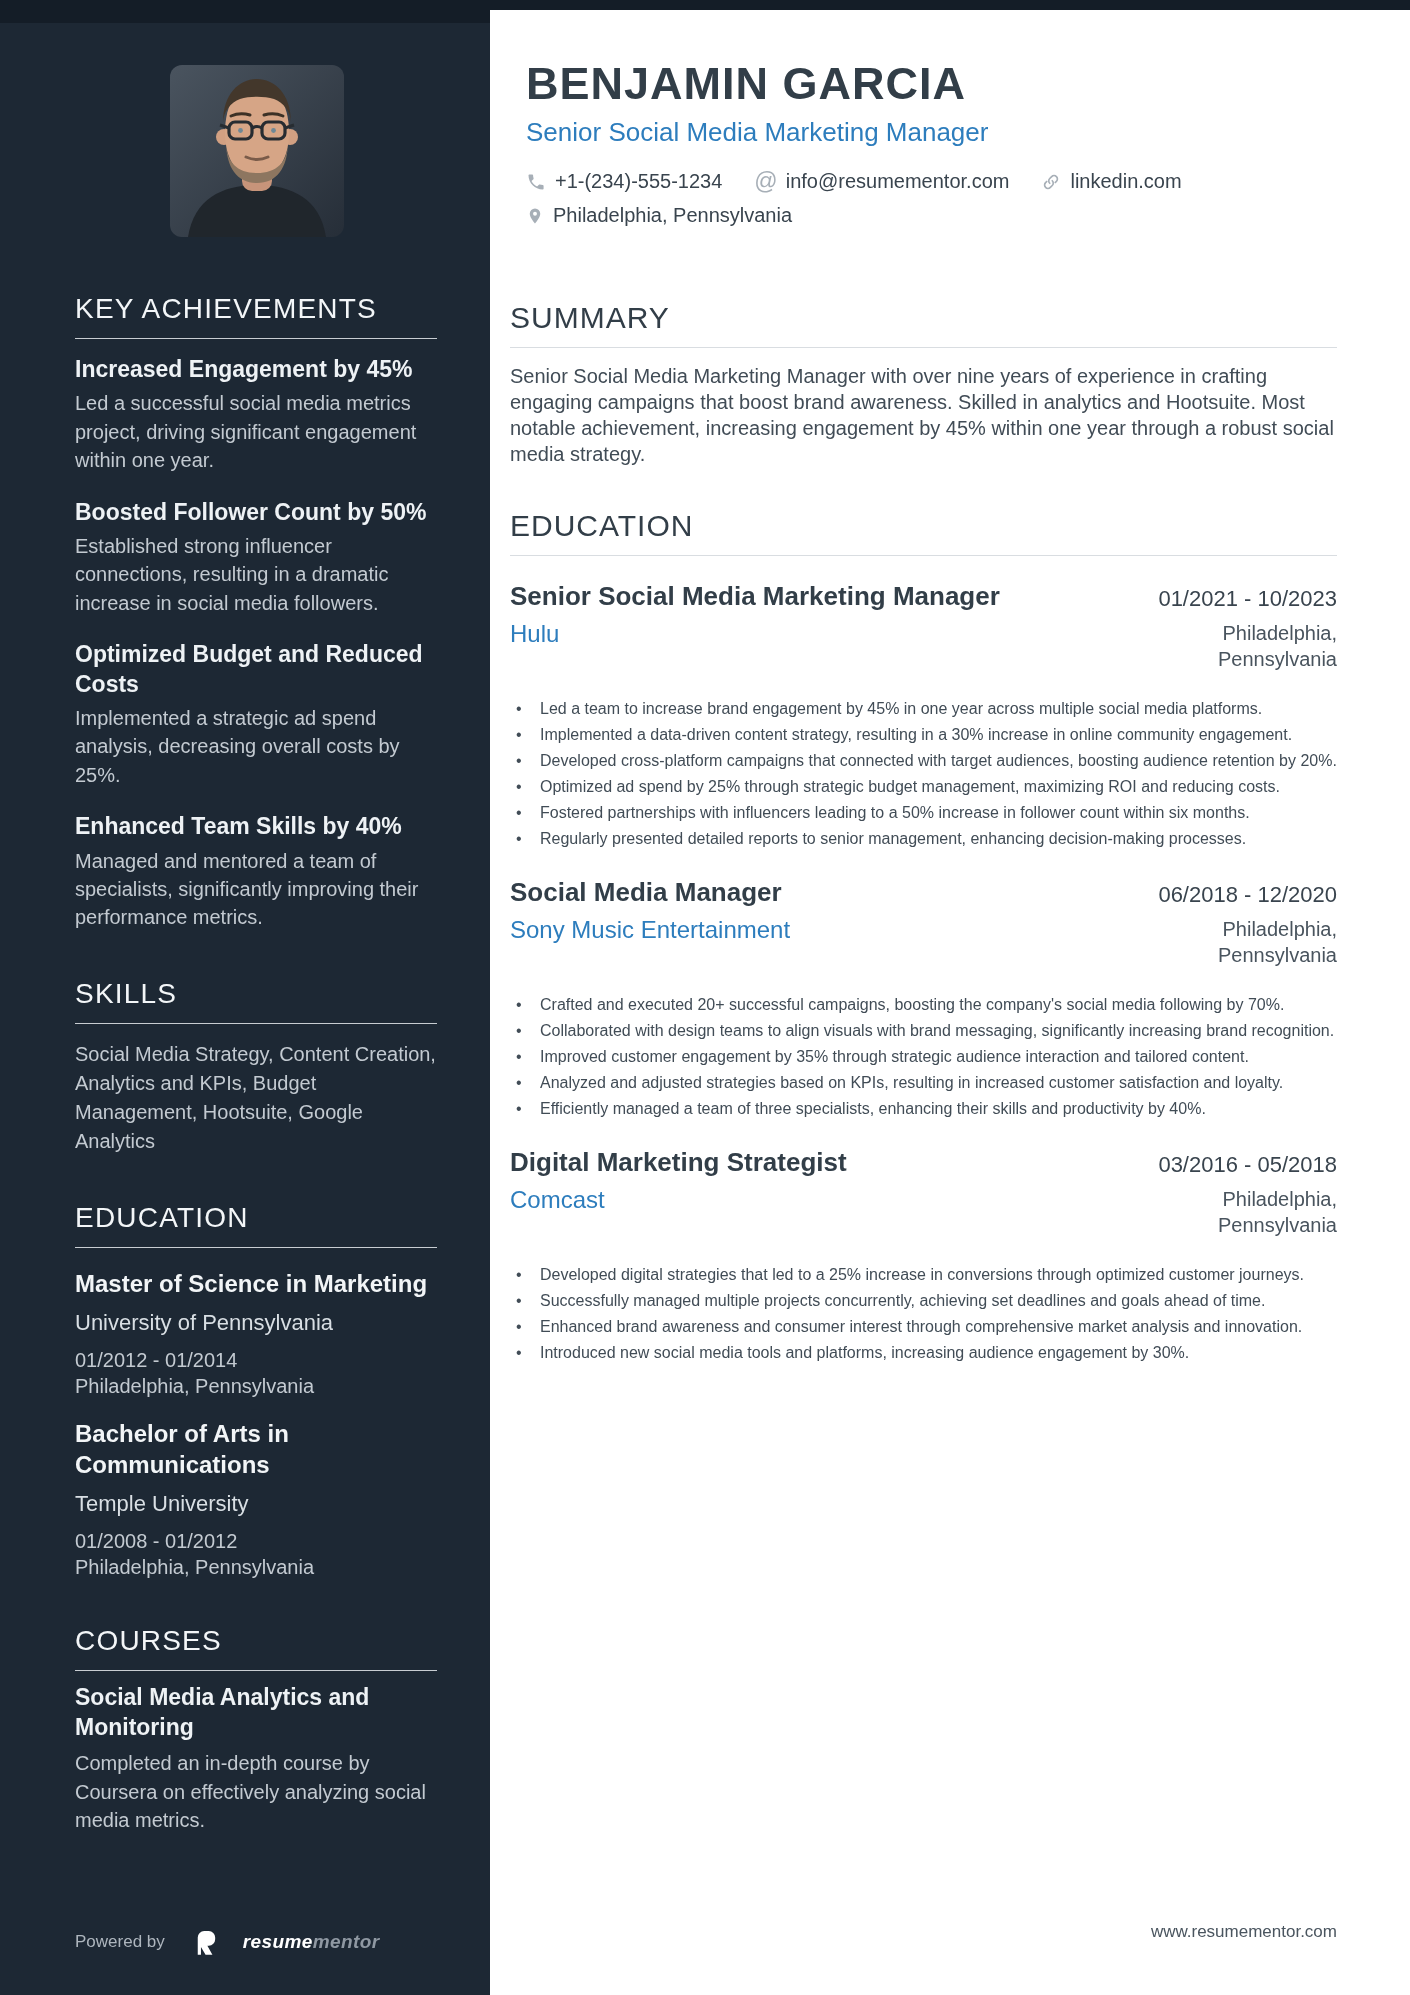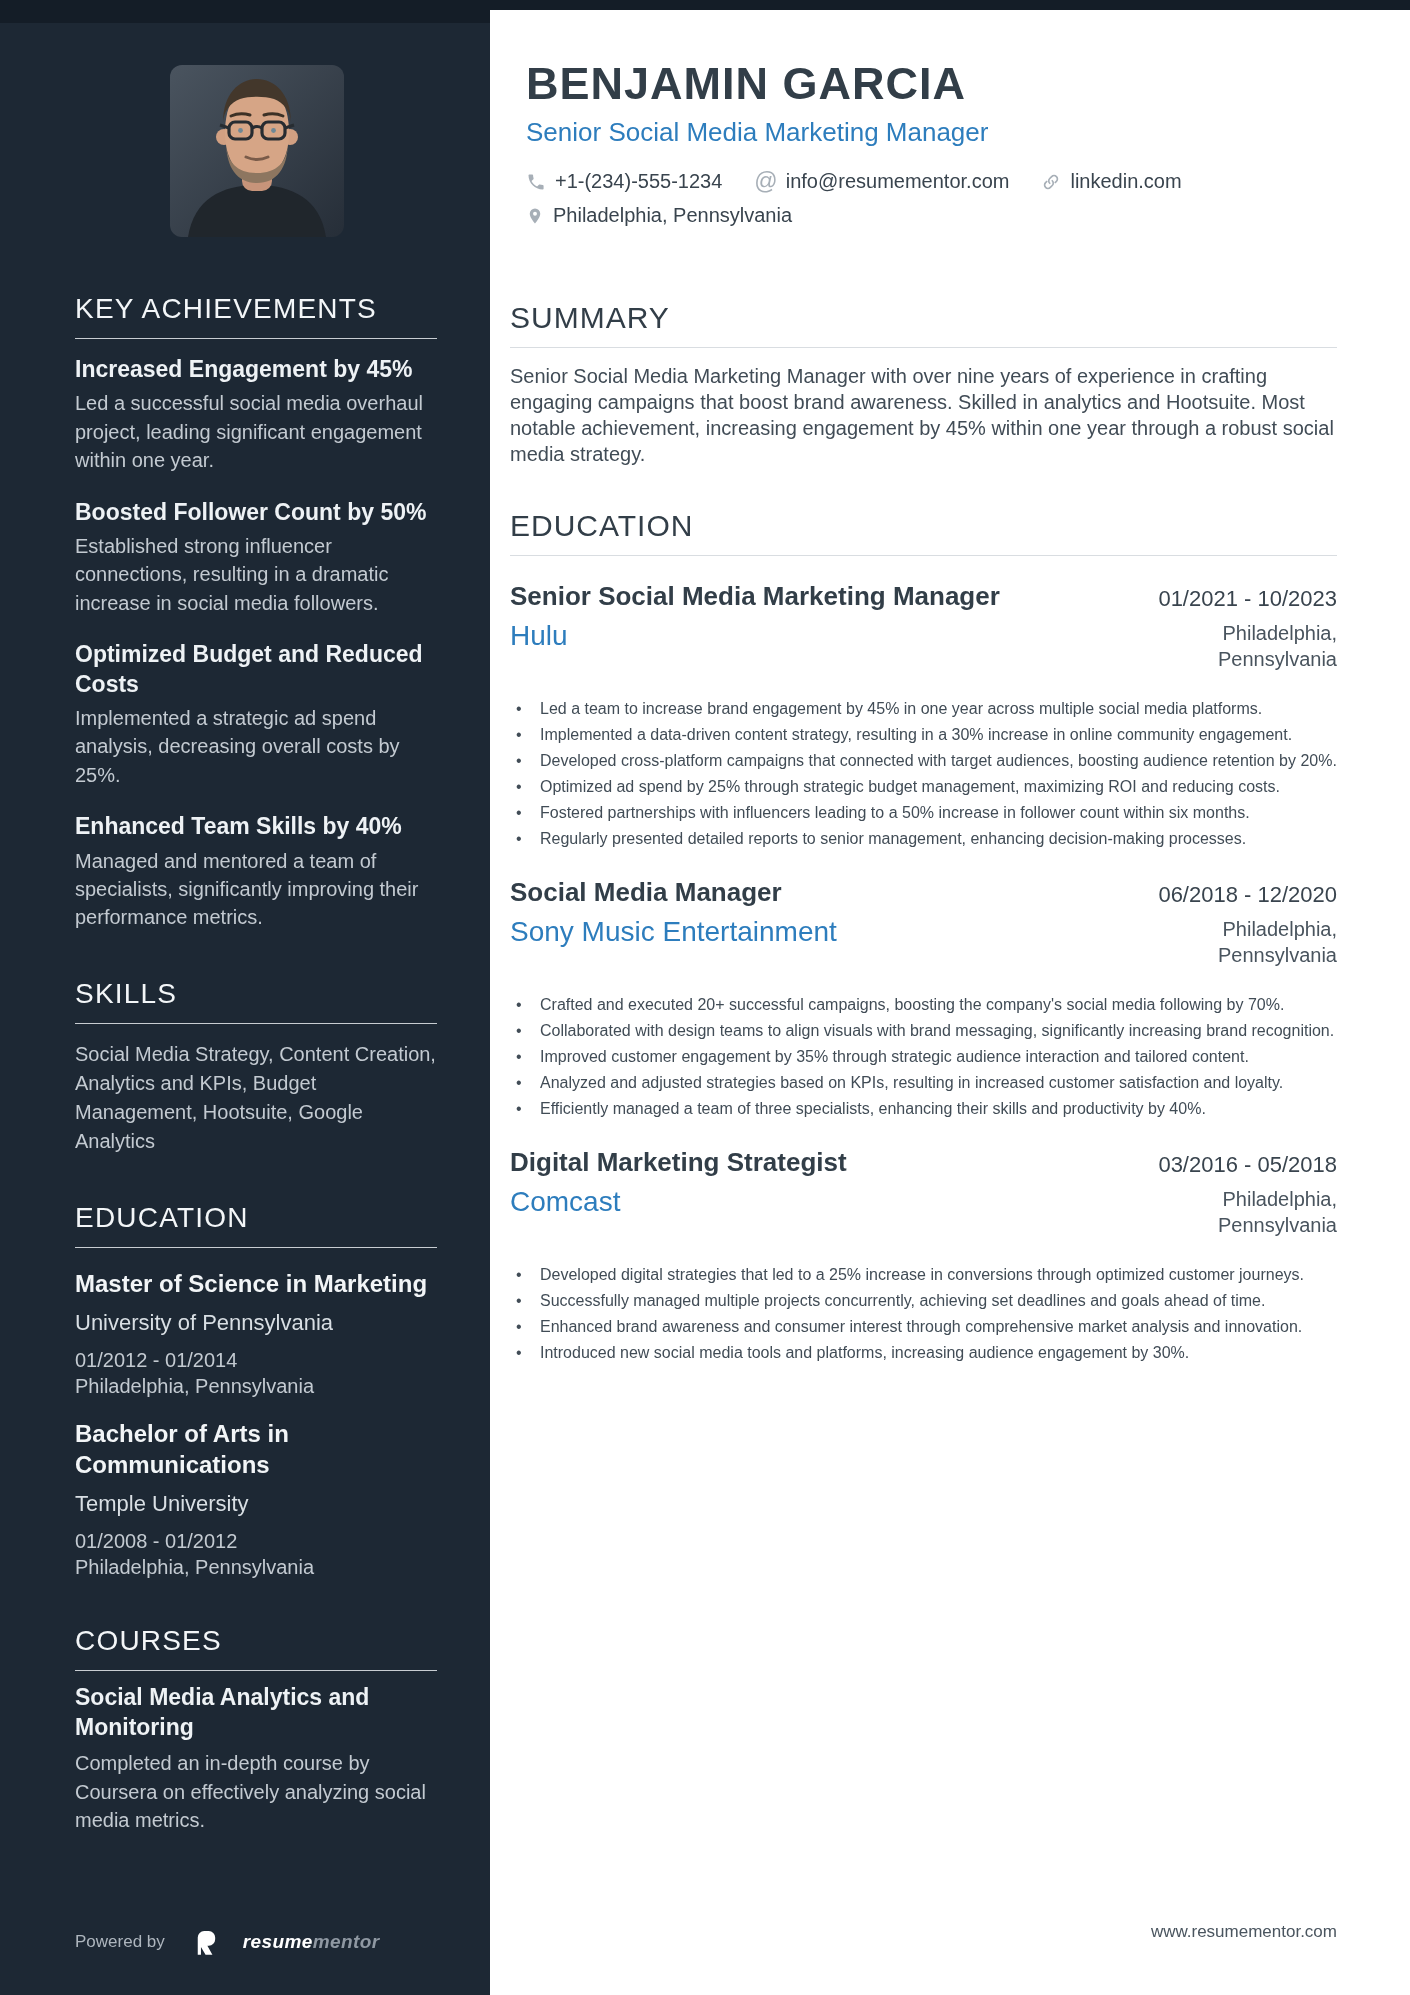--- a/index.html
+++ b/index.html
@@ -50,21 +50,21 @@
   .main-section.experience{margin-top:42px;}
   .main-heading{font-size:30px;letter-spacing:1px;color:#323e48;font-weight:500;}
   .main-hr{border:none;border-top:1px solid #d9dde1;margin:12px 0 0;}
   .summary-text{margin-top:15px;font-size:20px;line-height:26px;color:#414c56;}
 
   .job{margin-top:25px;}
   .job-head{display:flex;justify-content:space-between;align-items:flex-start;}
   .job-title{font-size:26px;font-weight:600;color:#323e48;}
   .job-dates{font-size:22px;color:#39444e;padding-top:5px;white-space:nowrap;}
   .job-sub{display:flex;justify-content:space-between;align-items:flex-start;margin-top:8px;}
-  .job-company{font-size:28px;color:#2d7dbd;font-weight:500;}
+  .job-company{font-size:24px;color:#2d7dbd;font-weight:500;}
   .job-location{font-size:20px;color:#49545e;text-align:right;max-width:140px;line-height:1.3;}
   .job-bullets{list-style:none;margin:24px 0 0;padding:0 0 0 30px;}
   .job-bullets li{position:relative;font-size:16px;line-height:26px;color:#414c56;}
   .job-bullets li::before{content:"\2022";position:absolute;left:-24px;color:#414c56;}
 
   .url-footer{position:absolute;right:73px;bottom:53px;font-size:17px;color:#4a555f;}
 </style>
 </head>
 <body>
 
@@ -105,21 +105,21 @@
       </svg>
     </div>
 
     <div class="side-content">
       <section class="side-section">
         <div class="side-heading">KEY ACHIEVEMENTS</div>
         <hr class="side-hr">
         <div class="ach-list">
             <div class="ach-item">
     <div class="ach-title">Increased Engagement by 45%</div>
-    <div class="ach-text">Led a successful social media overhaul project, leading significant engagement within one year.</div>
+    <div class="ach-text">Led a successful social media metrics project, driving significant engagement within one year.</div>
   </div>
             <div class="ach-item">
     <div class="ach-title">Boosted Follower Count by 50%</div>
     <div class="ach-text">Established strong influencer connections, resulting in a dramatic increase in social media followers.</div>
   </div>
             <div class="ach-item">
     <div class="ach-title">Optimized Budget and Reduced Costs</div>
     <div class="ach-text">Implemented a strategic ad spend analysis, decreasing overall costs by 25%.</div>
   </div>
             <div class="ach-item">

